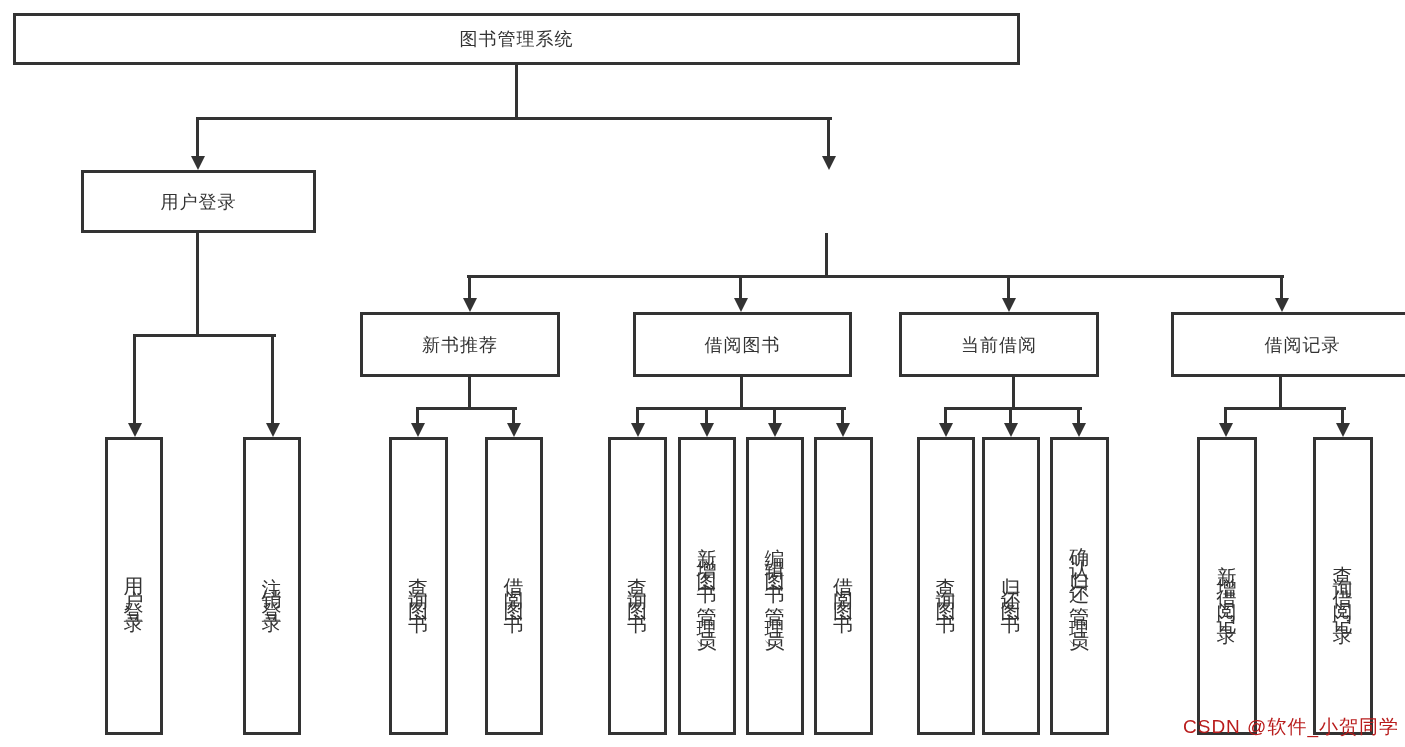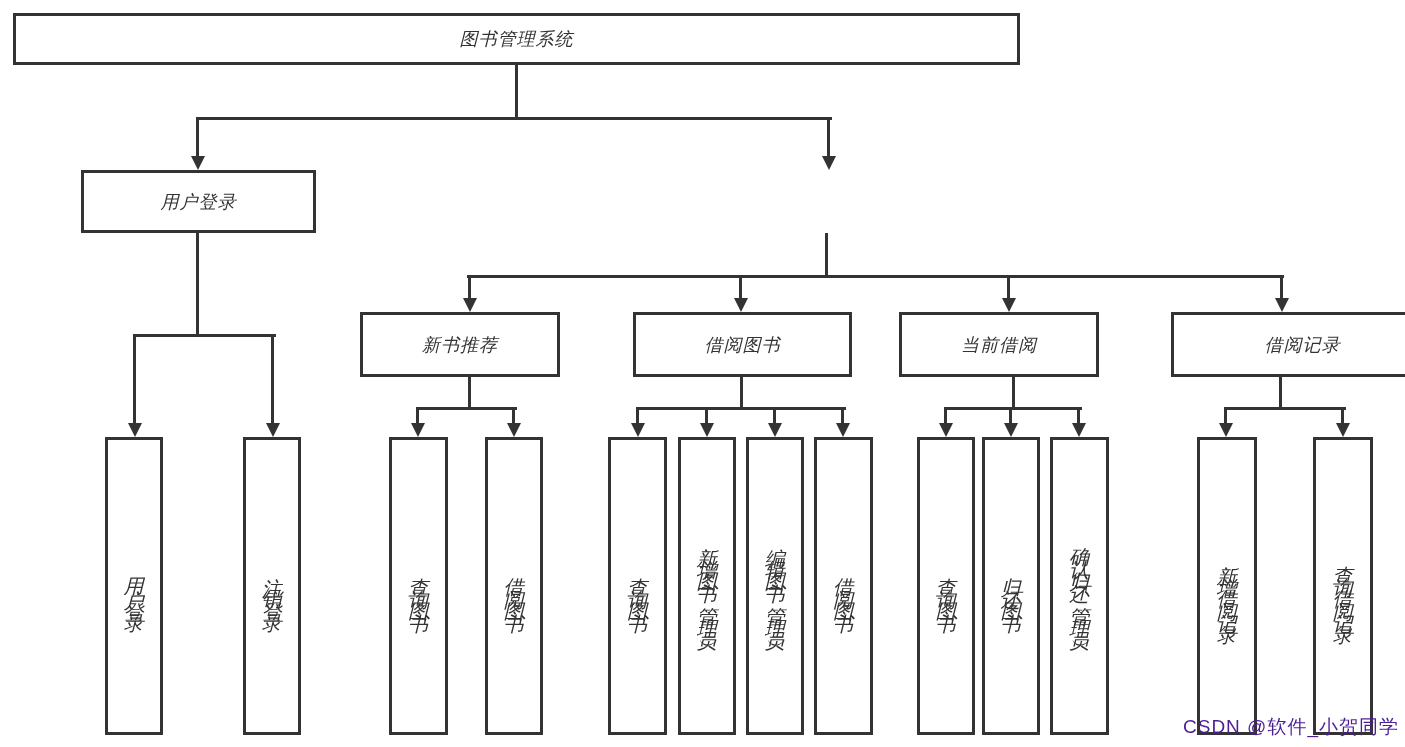--- a/index.html
+++ b/index.html
@@ -21,21 +21,20 @@
     box-sizing: border-box;
     border: 3px solid #333333;
     background: #ffffff;
     display: flex;
     align-items: center;
     justify-content: center;
     font-size: 18px;
     color: #333333;
     letter-spacing: 1px;
     z-index: 2;
-    font-style: italic;
   }
   .leaf .vtext {
     writing-mode: vertical-rl;
     text-orientation: mixed;
     font-size: 20px;
     line-height: 1;
     letter-spacing: 12px;
     color: #333333;
     white-space: nowrap;
   }
@@ -70,21 +69,21 @@
     border-right: 7px solid transparent;
     border-top: 14px solid #333333;
     display: block;
   }
   .watermark {
     position: absolute;
     left: 1183px;
     top: 714px;
     font-size: 19px;
     letter-spacing: 1px;
-    color: #4c1d95;
+    color: #b91c1c;
     z-index: 5;
     white-space: nowrap;
   }
 </style>
 </head>
 <body>
 
 <div id="canvas">
 
   <div class="box" style="left:13px;top:13px;width:1007px;height:52px">

